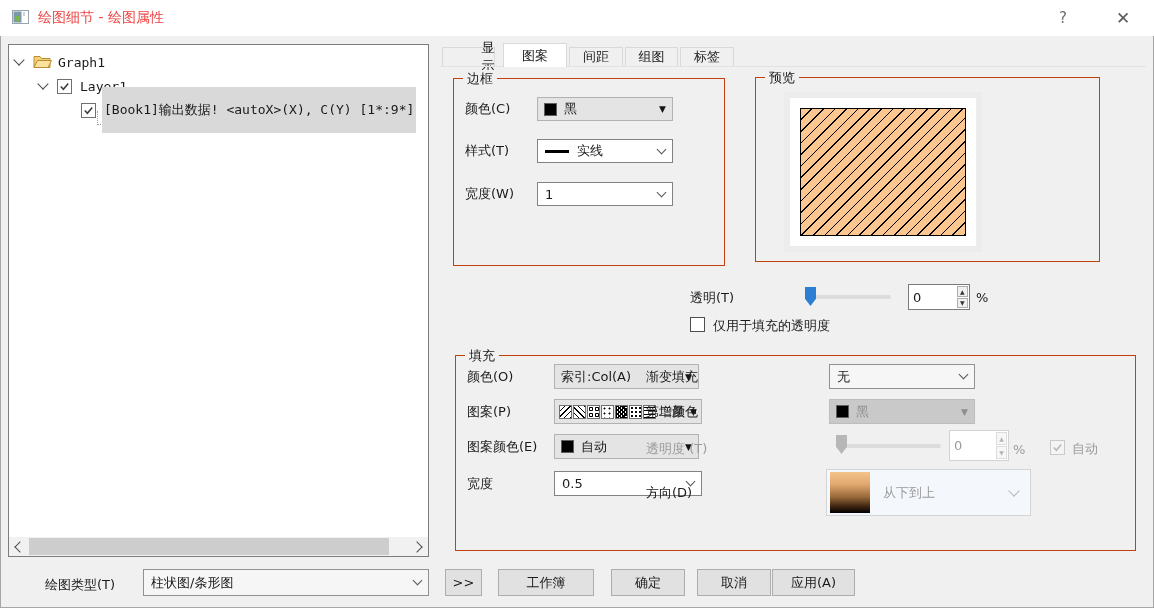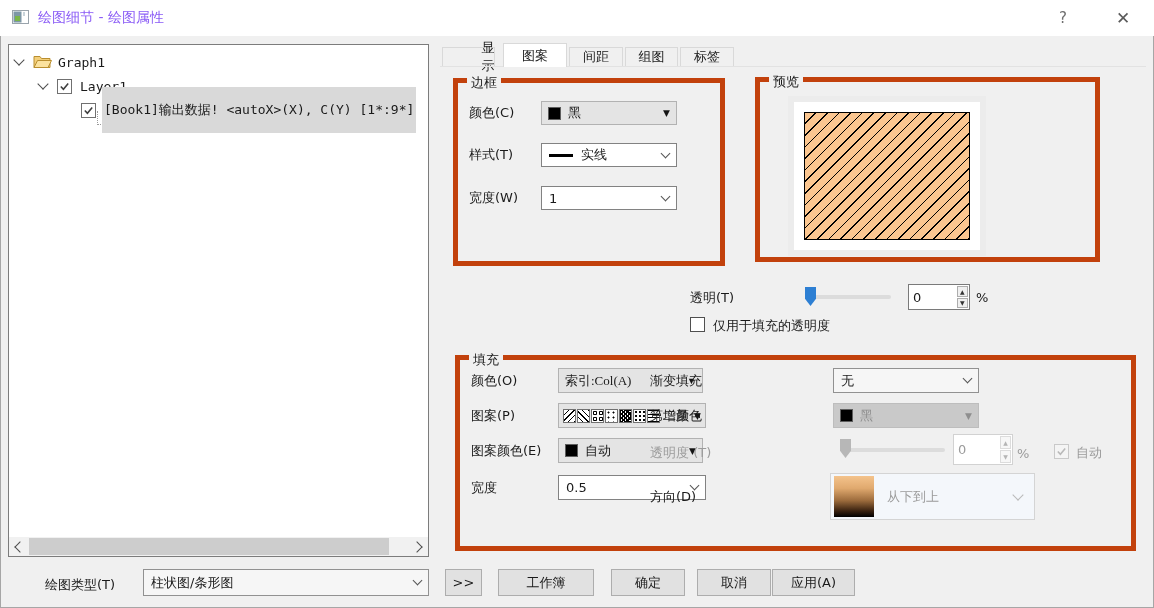--- a/index.html
+++ b/index.html
@@ -2,21 +2,21 @@
 <html><head>
 <meta charset="utf-8">
 <style>
   * { margin:0; padding:0; box-sizing:border-box; }
   html,body { width:1154px; height:608px; background:#e8e8e8; }
   body { font-family:"DejaVu Sans","Liberation Sans",sans-serif; font-size:13px; color:#1a1a1a; }
   .win { position:relative; width:1154px; height:608px; background:#f0f0f0; outline:1px solid #a6a6a6; outline-offset:-1px; overflow:hidden; }
 
   
   .titlebar { position:absolute; left:0; top:0; width:1154px; height:36px; background:#ffffff; }
-  .title-text { position:absolute; left:38px; top:9px; color:#8b5cf6; font-size:14px; }
+  .title-text { position:absolute; left:38px; top:9px; color:#ef4444; font-size:14px; }
   .app-icon { position:absolute; left:12px; top:10px; }
   .cap-btn { position:absolute; top:4px; width:34px; height:28px; display:flex; align-items:center; justify-content:center; color:#6e6e6e; font-size:15px; cursor:default; }
   .help { left:1046px; }
   .close { left:1106px; font-size:17px; color:#5a5a5a; }
 
   
   .tree { position:absolute; left:8px; top:44px; width:421px; height:513px; background:#fff; border:1px solid #7c7c7c; font-family:"DejaVu Sans Mono","Liberation Mono",monospace; font-size:13px; }
   .trow { position:absolute; height:22px; display:flex; align-items:center; white-space:nowrap; }
   .chev-icon { width:8px; height:8px; border-right:1.6px solid #4d4d4d; border-bottom:1.6px solid #4d4d4d; transform:rotate(45deg); display:inline-block; margin-top:-4px; }
   .cb { width:15px; height:15px; border:1px solid #707070; background:#fff; display:inline-flex; align-items:center; justify-content:center; }
@@ -28,21 +28,21 @@
   .harrow { width:19px; height:19px; display:flex; align-items:center; justify-content:center; }
   .harrow .chev-icon { border-color:#4d4d4d; margin:0; }
   .hthumb { position:absolute; left:20px; top:1px; width:360px; height:17px; background:#cdcdcd; }
 
   
   .tab { position:absolute; top:47px; height:20px; background:#f0f0f0; border:1px solid #d9d9d9; display:flex; align-items:center; justify-content:center; font-size:13px; }
   .tab.active { top:43px; height:24px; background:#fff; border-bottom:none; z-index:2; }
   .tab-underline { position:absolute; left:440px; top:66px; width:706px; height:1px; background:#e2e2e2; }
 
   
-  .grp { position:absolute; border:5px solid #c2410c; }
+  .grp { position:absolute; border:1px solid #c2410c; }
   .legend { position:absolute; top:-9px; left:9px; background:#f0f0f0; padding:0 4px; font-size:13px; color:#1a1a1a; }
 
   .lbl { position:absolute; font-size:13px; white-space:nowrap; }
   .dis { color:#9b9b9b; }
 
   
   .cbo { position:absolute; background:#fff; border:1px solid #828282; display:flex; align-items:center; padding:0 7px; font-size:13px; }
   .cbo .chev { width:7px; height:7px; border-right:1.4px solid #555; border-bottom:1.4px solid #555; transform:rotate(45deg); margin-left:auto; margin-top:-4px; }
   .cbo.light { background:#f6f6f6; border-color:#919191; }
 
@@ -210,21 +210,21 @@
     </span>
   </div>
   <span class="lbl" style="left:976px; top:290px;">%</span>
   <div class="ckb" style="left:690px; top:317px;"></div>
   <span class="lbl" style="left:713px; top:317px;">仅用于填充的透明度</span>
 
   <div class="grp" style="left:455px; top:355px; width:681px; height:196px;">
     <span class="legend">填充</span>
 
     <span class="lbl" style="left:11px; top:12px;">颜色(O)</span>
-    <div class="ddg" style="left:98px; top:8px; width:145px; height:25px; justify-content:center;font-family:Liberation Serif, serif;">
+    <div class="ddg" style="left:98px; top:8px; width:145px; height:25px; justify-content:center;">
       <span>索引:Col(A)</span>
       <span class="arr">▼</span>
     </div>
 
     <span class="lbl" style="left:11px; top:47px;">图案(P)</span>
     <div class="ddg" style="left:98px; top:43px; width:148px; height:25px; padding:0 4px;">
       <span style="display:inline-flex;">
           <span class="psw p-diag-forward"></span>
           <span class="psw p-diag-back"></span>
           <span class="psw p-circles"></span>

